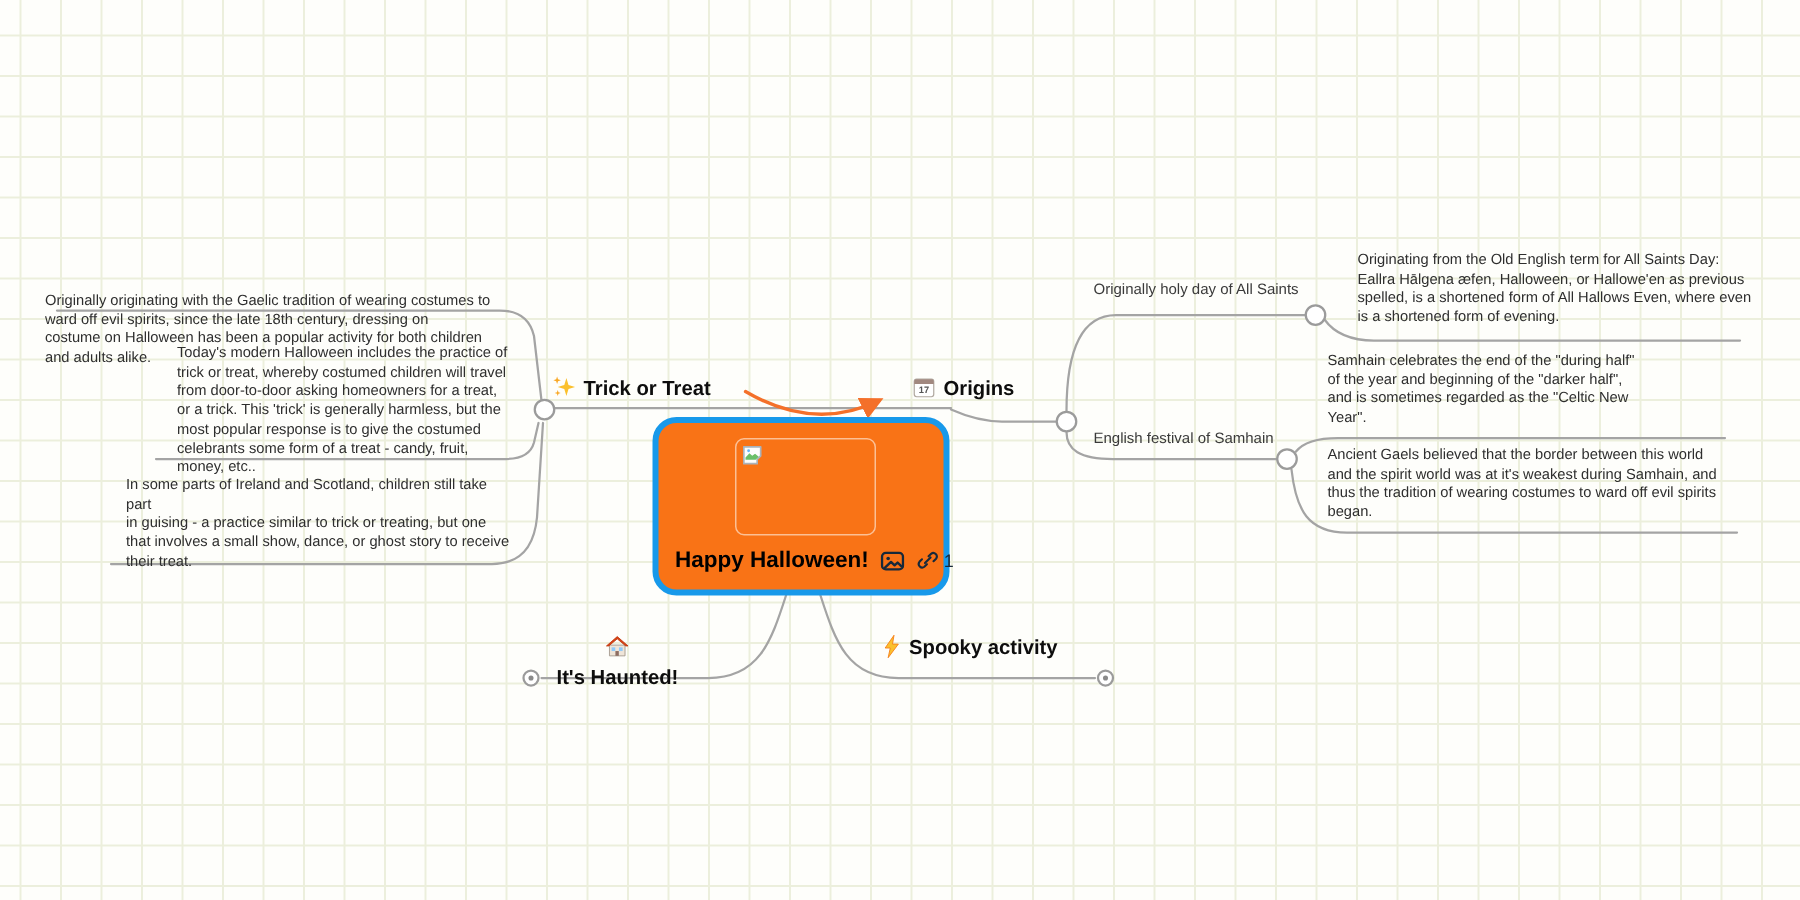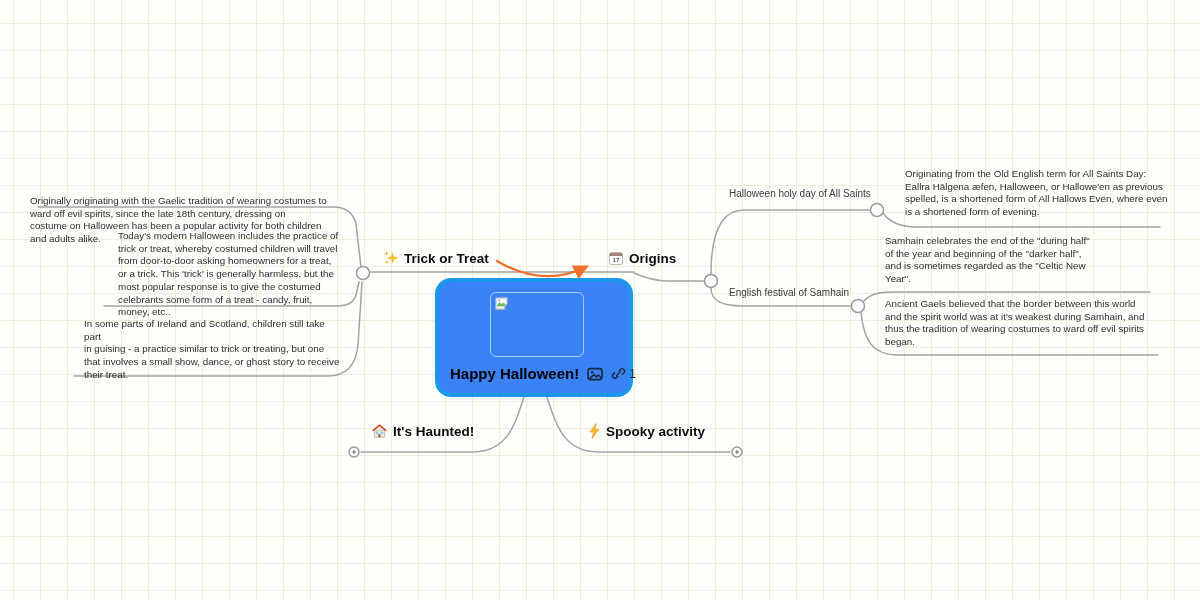--- a/index.html
+++ b/index.html
@@ -20,35 +20,35 @@
   }
   .topic-label{
     position:absolute;z-index:3;display:flex;align-items:center;gap:5px;
     font-weight:bold;font-size:13.5px;color:#0d0d0d;white-space:nowrap;
   }
   .sub-label{
     position:absolute;z-index:2;font-size:10px;color:#3a3a3a;white-space:nowrap;
   }
   .root-node{
     position:absolute;left:435px;top:278px;width:198px;height:119px;z-index:4;
-    background:#3b82f6;border:4px solid #1899ea;border-radius:16px;box-sizing:border-box;
+    background:#f97316;border:4px solid #1899ea;border-radius:16px;box-sizing:border-box;
   }
   .img-placeholder{
     position:absolute;left:51px;top:10px;width:92px;height:63px;
     border:1px solid rgba(255,255,255,.55);border-radius:6px;
   }
   .broken-img{position:absolute;left:3px;top:3px;width:15px;height:15px;}
   .root-title-row{position:absolute;left:11px;top:83px;display:flex;align-items:center;gap:8px;}
   .root-title{font-weight:bold;font-size:15px;color:#000;white-space:nowrap;}
   .badge{display:flex;align-items:center;gap:3px;color:#17293a;font-size:12px;}
   .emoji-icon{flex:0 0 auto;display:block;}
   
-  #lbl-trick{left:383px;top:250px;}
+  #lbl-trick{left:368px;top:250px;}
   #lbl-origins{left:608px;top:250px;}
-  #lbl-haunted{left:371px;top:423px;}
+  #lbl-haunted{left:371px;top:423px;flex-direction:column;}
   #lbl-spooky{left:588px;top:423px;}
   #lbl-christian{left:729px;top:188px;}
   #lbl-gaelic{left:729px;top:287px;}
   
   #note-costumes{left:30px;top:151px;width:300px;margin-top:44px;}
   #note-trick-practice{left:118px;top:230px;width:230px;}
   #note-guising{left:84px;top:318px;width:260px;}
   #note-all-hallows{left:905px;top:168px;width:265px;}
   #note-celtic{left:885px;top:235px;width:270px;}
   #note-ancient{left:885px;top:298px;width:285px;}
@@ -149,21 +149,21 @@
   <span>It's Haunted!</span>
 </div>
 
 <div class="topic-label" id="lbl-spooky">
   <svg class="emoji-icon" width="13" height="16" viewBox="0 0 12 16">
     <path d="M7.5 0.5 L1.6 9 H5 L3.6 15.5 L10.4 6.4 H6.5 Z" fill="#fbc02d" stroke="#f57f17" stroke-width="0.6" stroke-linejoin="round"></path>
   </svg>
   <span>Spooky activity</span>
 </div>
 
-<div class="sub-label" id="lbl-christian">Halloween holy day of All Saints</div>
+<div class="sub-label" id="lbl-christian">Originally holy day of All Saints</div>
 <div class="sub-label" id="lbl-gaelic">English festival of Samhain</div>
 
 <div class="root-node">
   <div class="img-placeholder">
     <svg class="broken-img" width="15" height="15" viewBox="0 0 16 16">
       <path d="M2 2 H14 V8.5 L11.5 11 L11.5 14 H2 Z" fill="#fdfdfd" stroke="#aab2ba" stroke-width="1.2" stroke-linejoin="round"></path>
       <path d="M3.2 9.6 L6 6.6 L8 8.4 L10 6.9 L12.6 9 L10.4 11.2 H3.2 Z" fill="#6abf69"></path>
       <circle cx="5.4" cy="4.8" r="1" fill="#64b5f6"></circle>
     </svg>
   </div>

